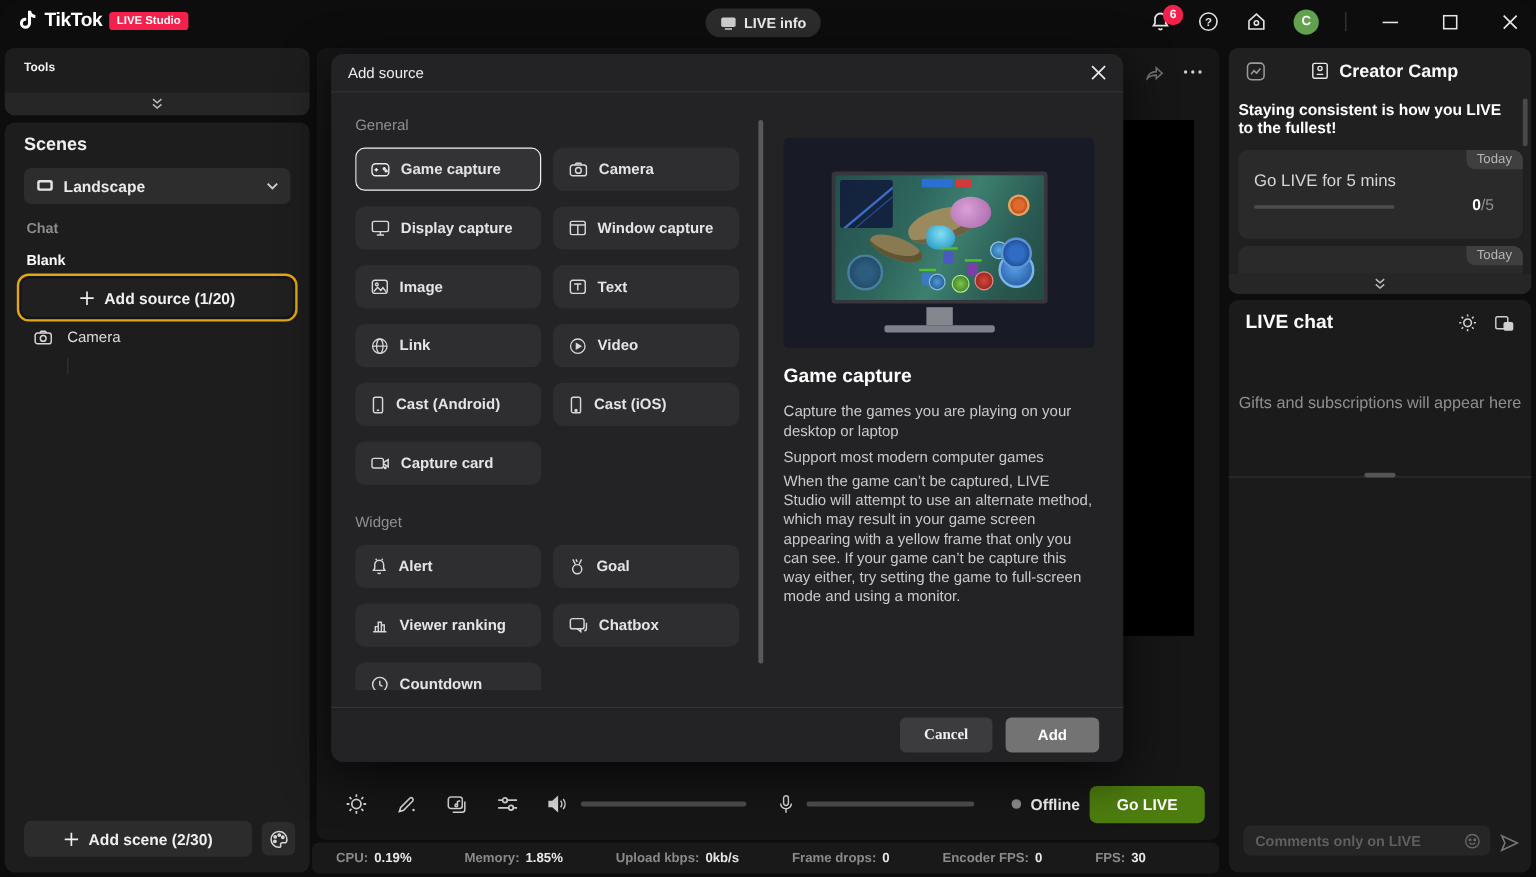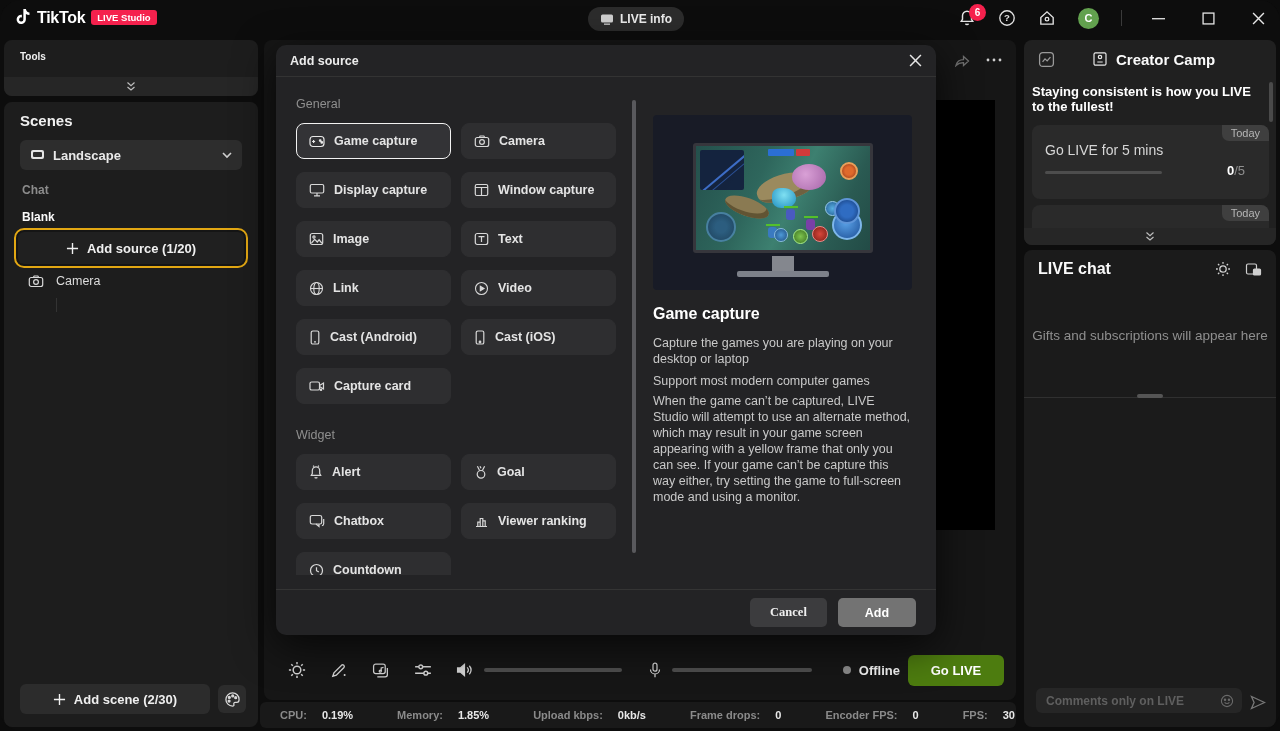--- a/index.html
+++ b/index.html
@@ -44,21 +44,21 @@
   .canvas-black { position:absolute; left:14px; top:60px; width:717px; height:430px; background:#000; }
   .canvas-tools { position:absolute; right:14px; top:12px; display:flex; align-items:center; gap:16px; }
   .controls-bar { position:absolute; left:0; bottom:8px; width:100%; height:44px; display:flex; align-items:center; }
   .cbar-ic { margin-left:24px; cursor:pointer; display:flex; }
   .slider { height:4px; background:#4e4e4e; border-radius:2px; }
   .offline-wrap { position:absolute; right:116px; display:flex; align-items:center; gap:8px; font-size:13px; font-weight:bold; color:#f2f2f2; }
   .offline-dot { width:8px; height:8px; border-radius:50%; background:#8a8a8a; }
   .golive-btn { position:absolute; right:12px; width:96px; height:31px; background:#4d7c0f; border:none; border-radius:6px; color:#fff; font-size:13px; font-weight:bold; font-family:inherit; cursor:pointer; }
 
   #status-bar { position:absolute; left:260px; top:702px; width:756px; height:26px; background:#191919; border-radius:6px; display:flex; align-items:center; padding-left:20px; gap:0; }
-  .stat { display:flex; align-items:baseline; gap:15px; margin-right:44px; white-space:nowrap; }
+  .stat { display:flex; align-items:baseline; gap:5px; margin-right:44px; white-space:nowrap; }
   .stat-label { font-size:11px; color:#8a8a8a; font-weight:bold; }
   .stat-value { font-size:11px; color:#e8e8e8; font-weight:bold; }
 
   
   #camp-panel { position:absolute; left:1024px; top:40px; width:252px; height:205px; background:#202020; border-radius:8px; overflow:hidden; }
   .camp-head { position:absolute; left:0; top:0; width:100%; height:38px; display:flex; align-items:center; padding:0 14px; gap:37px; }
   .camp-title-wrap { display:flex; align-items:center; gap:8px; }
   .camp-title { font-size:15px; font-weight:bold; color:#fafafa; }
   .camp-sub { position:absolute; left:8px; top:44px; width:228px; font-size:13px; font-weight:bold; color:#fff; line-height:15px; }
   .task-card { position:absolute; left:8px; width:237px; background:#2a2a2a; border-radius:8px; }
@@ -78,21 +78,21 @@
   .chat-divider { position:absolute; left:0; top:147px; width:100%; border-top:1px solid #303030; }
   .chat-handle { position:absolute; left:50%; top:144px; width:26px; height:4px; margin-left:-13px; background:#555; border-radius:2px; cursor:grab; }
   .comment-box { position:absolute; left:12px; bottom:14px; width:206px; height:25px; background:#262626; border-radius:6px; display:flex; align-items:center; padding:0 8px; }
   .comment-input { flex:1; background:transparent; border:none; outline:none; color:#ddd; font-size:12px; font-family:inherit; min-width:0; }
   .comment-input::placeholder { color:#5f5f5f; font-weight:bold; }
   .send-btn { position:absolute; right:10px; bottom:17px; cursor:pointer; }
 
   
   #modal { position:absolute; left:276px; top:45px; width:660px; height:590px; background:#232325; border-radius:10px; box-shadow:0 10px 40px rgba(0,0,0,.7); }
   .modal-head { position:absolute; left:0; top:0; width:100%; height:32px; display:flex; align-items:center; padding:0 14px; border-bottom:1px solid #333; }
-  .modal-title { flex:1; font-size:12.5px; font-weight:bold; color:#ececec; }
+  .modal-title { flex:1; font-size:12.5px; font-weight:normal; color:#ececec; }
   .modal-close { cursor:pointer; display:flex; }
   .modal-list { position:absolute; left:20px; top:32px; width:330px; height:498px; overflow:hidden; }
   .sec-label { font-size:12.5px; color:#8f8f8f; margin:20px 0 12px; }
   .src-grid { display:flex; flex-wrap:wrap; gap:13px 10px; }
   .src-btn { width:155px; height:36px; background:#2e2e30; border:1px solid #2e2e30; border-radius:8px; display:flex; align-items:center; gap:9px; padding:0 12px; cursor:pointer; color:#e4e4e4; }
   .src-btn.selected { border:1.4px solid #f2f2f2; background:#333336; }
   .src-label { font-size:12.5px; font-weight:bold; white-space:nowrap; }
   .modal-scrollbar { position:absolute; left:356px; top:55px; width:4px; height:453px; background:#2a2a2a; border-radius:2px; }
   .modal-scrollthumb { position:absolute; left:0; top:0; width:4px; height:453px; background:#59595d; border-radius:2px; cursor:grab; }
   .preview-pane { position:absolute; left:377px; top:32px; width:259px; height:498px; }
@@ -578,35 +578,35 @@
           <span class="ic">
               <svg width="14" height="15" viewBox="0 0 14 15" fill="none" stroke="#d8d8d8" stroke-width="1.2">
                 <circle cx="7" cy="9.3" r="3.8"></circle>
                 <path d="M3.4 1.2 5.6 5.6M10.6 1.2 8.4 5.6M6 1.2l1 2M8 1.2"></path>
               </svg>
             </span>
           <span class="src-label">Goal</span>
         </div>
         <div class="src-btn">
           <span class="ic">
+              <svg width="15" height="14" viewBox="0 0 15 14" fill="none" stroke="#d8d8d8" stroke-width="1.2">
+                <path d="M2 12.5h11M3.8 12.5V8.2h2.4v4.3M6.2 12.5V4.5h2.6v8M8.8 12.5V6.8h2.4v5.7"></path>
+              </svg>
+            </span>
+          <span class="src-label">Viewer ranking</span>
+        </div>
+        <div class="src-btn">
+          <span class="ic">
               <svg width="16" height="14" viewBox="0 0 16 14" fill="none" stroke="#d8d8d8" stroke-width="1.2">
                 <rect x="1.3" y="1.5" width="11.4" height="8.5" rx="1.8"></rect>
                 <path d="M10 10v2.5L7 10"></path>
                 <path d="M14.7 5v4.8a1.8 1.8 0 0 1-1.8 1.8"></path>
               </svg>
             </span>
           <span class="src-label">Chatbox</span>
-        </div>
-        <div class="src-btn">
-          <span class="ic">
-              <svg width="15" height="14" viewBox="0 0 15 14" fill="none" stroke="#d8d8d8" stroke-width="1.2">
-                <path d="M2 12.5h11M3.8 12.5V8.2h2.4v4.3M6.2 12.5V4.5h2.6v8M8.8 12.5V6.8h2.4v5.7"></path>
-              </svg>
-            </span>
-          <span class="src-label">Viewer ranking</span>
         </div>
         <div class="src-btn">
           <span class="ic">
               <svg width="15" height="15" viewBox="0 0 15 15" fill="none" stroke="#d8d8d8" stroke-width="1.2">
                 <circle cx="7.5" cy="7.5" r="6"></circle>
                 <path d="M7.5 4.3v3.4l2.3 1.2"></path>
               </svg>
             </span>
           <span class="src-label">Countdown</span>
         </div>

